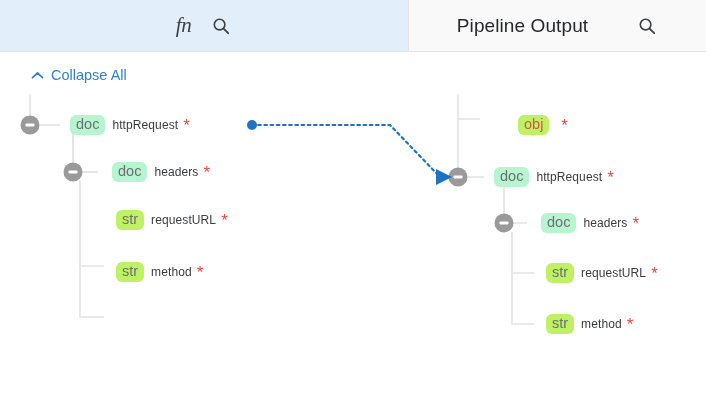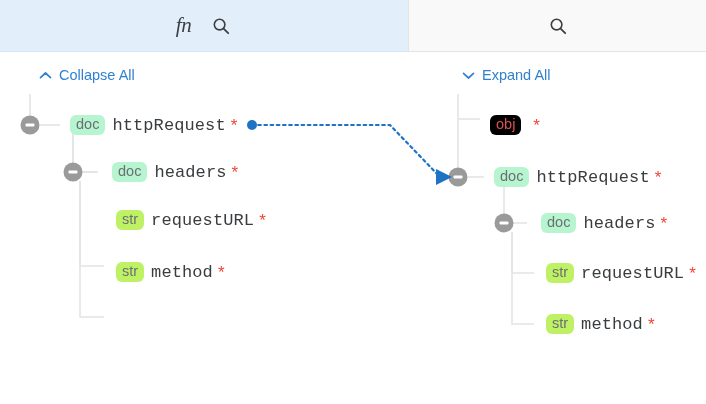--- a/index.html
+++ b/index.html
@@ -39,21 +39,21 @@
   .panel.left{left:0;width:408px;}
   .panel.right{left:408px;width:298px;}
 
   
   .toggle-all{
     position:absolute;display:flex;align-items:center;gap:7px;
     color:#3081d0;font-size:14.5px;cursor:pointer;user-select:none;white-space:nowrap;
   }
   .toggle-all .chev{display:inline-flex;width:13px;height:13px;align-items:center;justify-content:center;}
   .toggle-all .chev svg{display:block;}
-  .toggle-all.left-ta{left:39px;top:14px;}
+  .toggle-all.left-ta{left:31px;top:14px;}
   .toggle-all.right-ta{left:54px;top:14px;}
 
   
   .tree{position:absolute;left:0;top:0;width:100%;height:100%;}
   .tree-svg{position:absolute;left:0;top:0;overflow:visible;}
 
   .node{
     position:absolute;display:flex;align-items:center;height:26px;
     transform:translateY(-50%);white-space:nowrap;padding-left:12px;
   }
@@ -63,22 +63,22 @@
     cursor:pointer;
   }
   .toggle .bar{width:9px;height:2.2px;background:#ffffff;border-radius:1px;}
 
   .badge{
     display:inline-block;border-radius:6px;padding:2px 6px 3px 6px;
     font-size:14.5px;line-height:1.1;color:#6b6f72;margin-right:7px;
   }
   .badge.doc{background:#b7f5d0;}
   .badge.str{background:#bef264;}
-  .badge.obj{background:#000000;color:#d8524e;}
-  .node-label{font-size:17px;color:#3a3d40;letter-spacing:.1px;font-family:Liberation Mono, monospace;}
+  .badge.obj{background:#bef264;color:#d8524e;margin-left:28px;}
+  .node-label{font-size:12px;color:#3a3d40;letter-spacing:.1px;}
   .req-star{color:#f04438;font-size:17px;margin-left:5px;line-height:1;}
 </style>
 </head>
 <body>
 
 <div class="app">
 
   <div class="header-row">
 
     <div class="panel-header left">
@@ -88,20 +88,21 @@
           <svg width="18" height="18" viewBox="0 0 18 18">
             <circle cx="7.6" cy="7.6" r="5.3" fill="none" stroke="#3c4043" stroke-width="1.6"></circle>
             <line x1="11.6" y1="11.6" x2="16.2" y2="16.2" stroke="#3c4043" stroke-width="1.8" stroke-linecap="round"></line>
           </svg>
         </span>
       </div>
     </div>
 
     <div class="panel-header right">
       <div class="hdr-inner" style="gap:48px;">
+        <span class="hdr-title">Pipeline Output</span>
         <span class="search-icon">
           <svg width="18" height="18" viewBox="0 0 18 18">
             <circle cx="7.6" cy="7.6" r="5.3" fill="none" stroke="#3c4043" stroke-width="1.6"></circle>
             <line x1="11.6" y1="11.6" x2="16.2" y2="16.2" stroke="#3c4043" stroke-width="1.8" stroke-linecap="round"></line>
           </svg>
         </span>
       </div>
     </div>
   </div>
 
@@ -165,28 +166,20 @@
       <div class="node" style="left:104px;top:219px;">
         <span class="badge str">str</span>
         <span class="node-label">method</span>
         <span class="req-star">*</span>
       </div>
     </div>
   </div>
 
   <div class="panel right">
 
-    <div class="toggle-all right-ta">
-      <span class="chev">
-        <svg width="13" height="9" viewBox="0 0 13 9">
-          <polyline points="1.5,2.4 6.5,7 11.5,2.4" fill="none" stroke="#3081d0" stroke-width="1.7" stroke-linecap="round" stroke-linejoin="round"></polyline>
-        </svg>
-      </span>
-      <span>Expand All</span>
-    </div>
 
     <div class="tree">
       <svg class="tree-svg" width="298" height="351">
 
         <path d="M50 41 V124" fill="none" stroke="#e4e4e4" stroke-width="1.6"></path>
 
         <path d="M50 66 H72" fill="none" stroke="#e4e4e4" stroke-width="1.6"></path>
 
         <path d="M60 124 H76" fill="none" stroke="#e4e4e4" stroke-width="1.6"></path>
 

